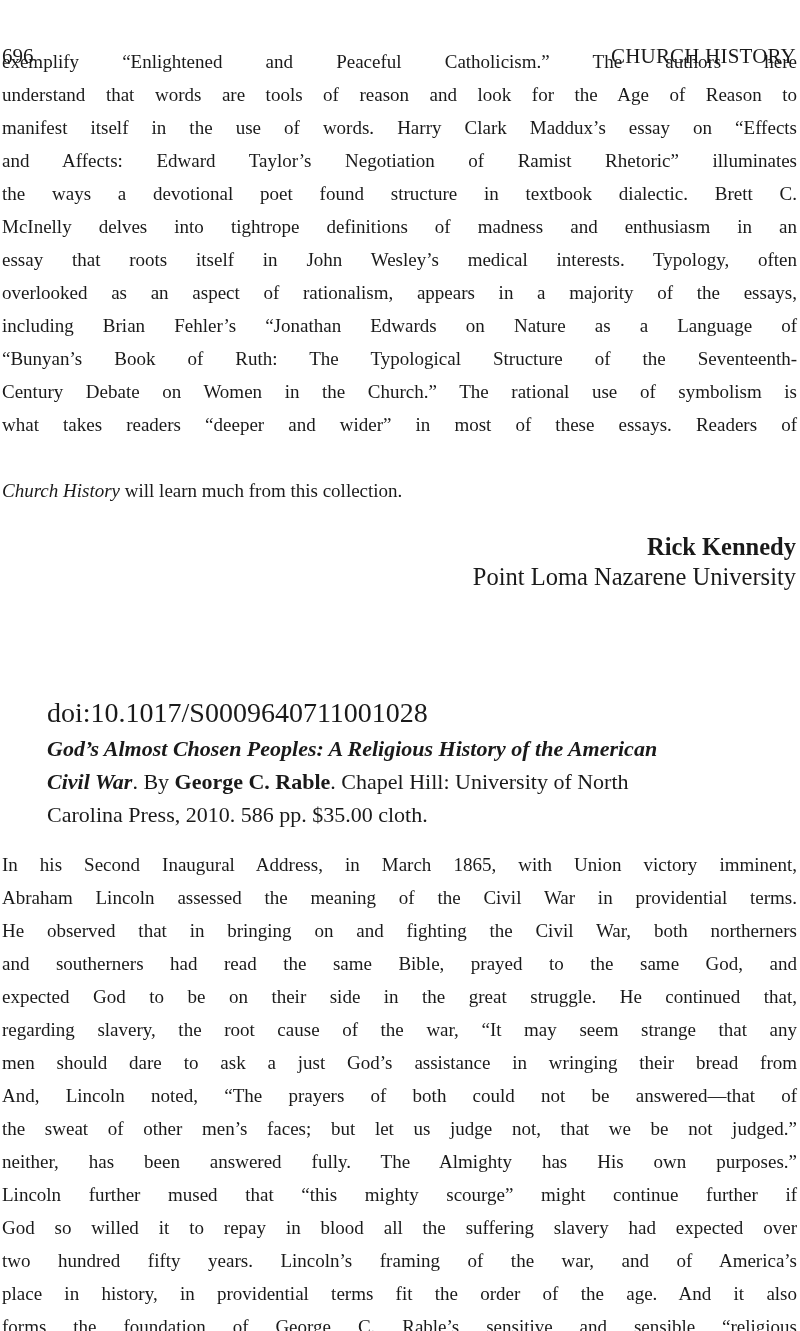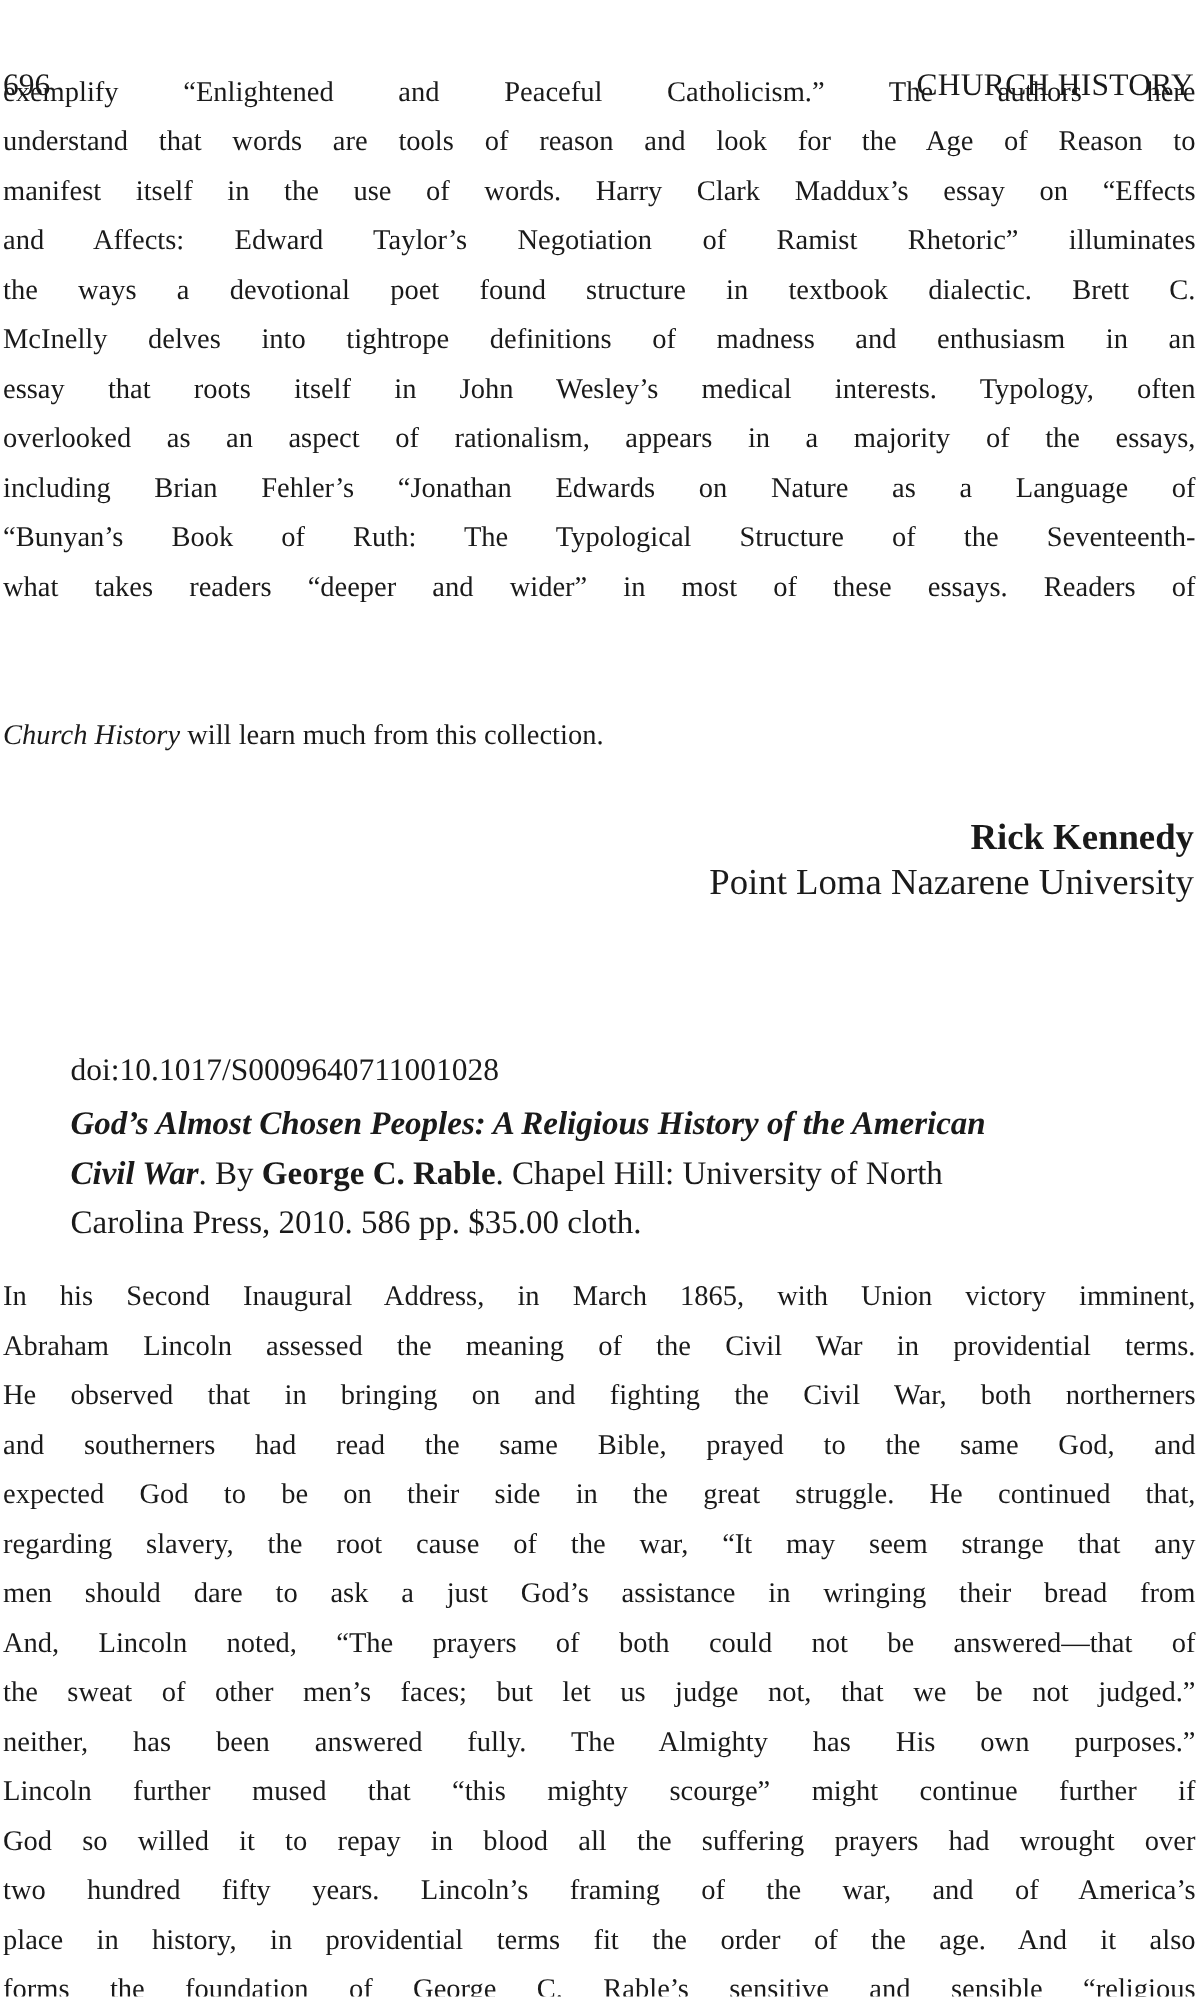--- a/index.html
+++ b/index.html
@@ -45,32 +45,31 @@
     }
     .line.last {
       text-align-last: left;
     }
     .signature {
       position: absolute;
       right: 4px;
       text-align: right;
       font-size: 24.5px;
       line-height: 30px;
-      margin-top: 12px;
     }
     .signature .name { font-weight: bold; }
 
     .citation {
       position: absolute;
       left: 47px;
       width: 720px;
       font-size: 22px;
       line-height: 33px;
     }
-    .doi { font-size: 21px; line-height: 28px; display: block; }
+    .doi { font-size: 28px; line-height: 28px; display: block; }
     .cit-line { display: block; height: 33px; white-space: nowrap; }
     .italic-bold { font-style: italic; font-weight: bold; }
     .bold { font-weight: bold; }
     .italic { font-style: italic; }
   </style>
 </head>
 <body>
 
 <div class="running-head">
   <span class="page-number">696</span>
@@ -81,20 +80,21 @@
     <span class="line">exemplify “Enlightened and Peaceful Catholicism.” The authors here</span>
     <span class="line">understand that words are tools of reason and look for the Age of Reason to</span>
     <span class="line">manifest itself in the use of words. Harry Clark Maddux’s essay on “Effects</span>
     <span class="line">and Affects: Edward Taylor’s Negotiation of Ramist Rhetoric” illuminates</span>
     <span class="line">the ways a devotional poet found structure in textbook dialectic. Brett C.</span>
     <span class="line">McInelly delves into tightrope definitions of madness and enthusiasm in an</span>
     <span class="line">essay that roots itself in John Wesley’s medical interests. Typology, often</span>
     <span class="line">overlooked as an aspect of rationalism, appears in a majority of the essays,</span>
     <span class="line">including Brian Fehler’s “Jonathan Edwards on Nature as a Language of</span>
     <span class="line">“Bunyan’s Book of Ruth: The Typological Structure of the Seventeenth-</span>
+    <span class="line">Century Debate on Women in the Church.” The rational use of symbolism is</span>
     <span class="line">what takes readers “deeper and wider” in most of these essays. Readers of</span>
   </div>
 <div class="block" style="top:474px;">
   <span class="line last" style="text-align:right;text-align-last:left;">
     <span class="italic">Church History</span><span> will learn much from this collection.</span>
   </span>
 </div>
 
 <div class="signature" style="top:532px;">
   <div class="name">Rick Kennedy</div>
@@ -113,18 +113,18 @@
     <span class="line">Abraham Lincoln assessed the meaning of the Civil War in providential terms.</span>
     <span class="line">He observed that in bringing on and fighting the Civil War, both northerners</span>
     <span class="line">and southerners had read the same Bible, prayed to the same God, and</span>
     <span class="line">expected God to be on their side in the great struggle. He continued that,</span>
     <span class="line">regarding slavery, the root cause of the war, “It may seem strange that any</span>
     <span class="line">men should dare to ask a just God’s assistance in wringing their bread from</span>
     <span class="line">And, Lincoln noted, “The prayers of both could not be answered—that of</span>
     <span class="line">the sweat of other men’s faces; but let us judge not, that we be not judged.”</span>
     <span class="line">neither, has been answered fully. The Almighty has His own purposes.”</span>
     <span class="line">Lincoln further mused that “this mighty scourge” might continue further if</span>
-    <span class="line">God so willed it to repay in blood all the suffering prayers had wrought over</span>
+    <span class="line">God so willed it to repay in blood all the suffering slavery had expected over</span>
     <span class="line">two hundred fifty years. Lincoln’s framing of the war, and of America’s</span>
     <span class="line">place in history, in providential terms fit the order of the age. And it also</span>
     <span class="line">forms the foundation of George C. Rable’s sensitive and sensible “religious</span>
   </div>
 <div class="block" style="top:1343px;"></div>
 
 </body></html>

